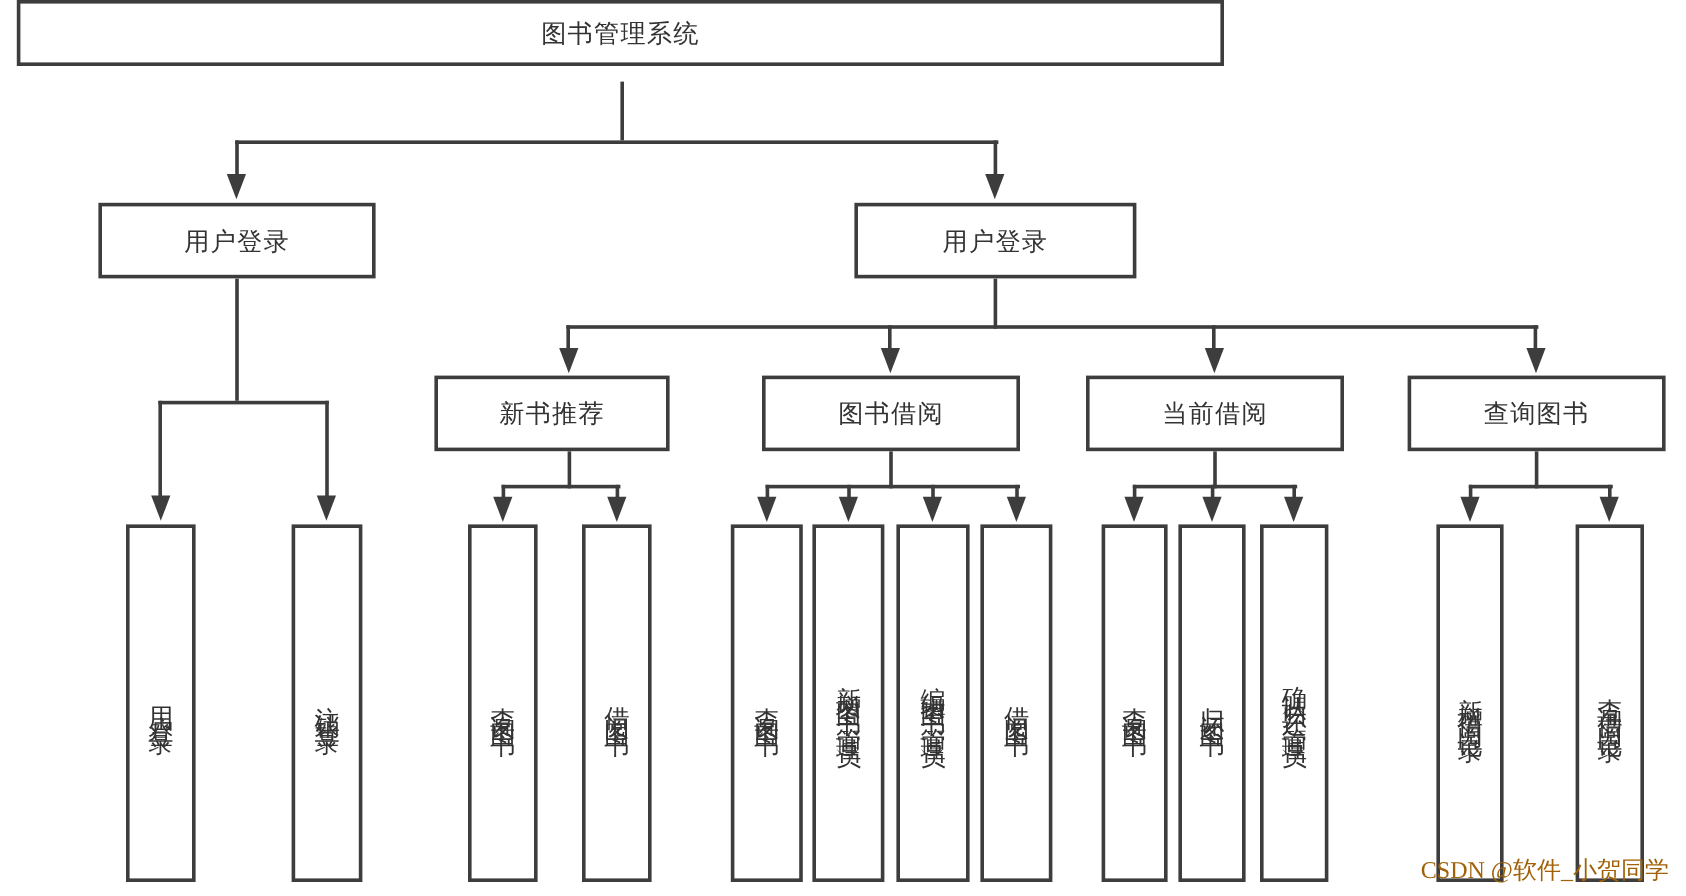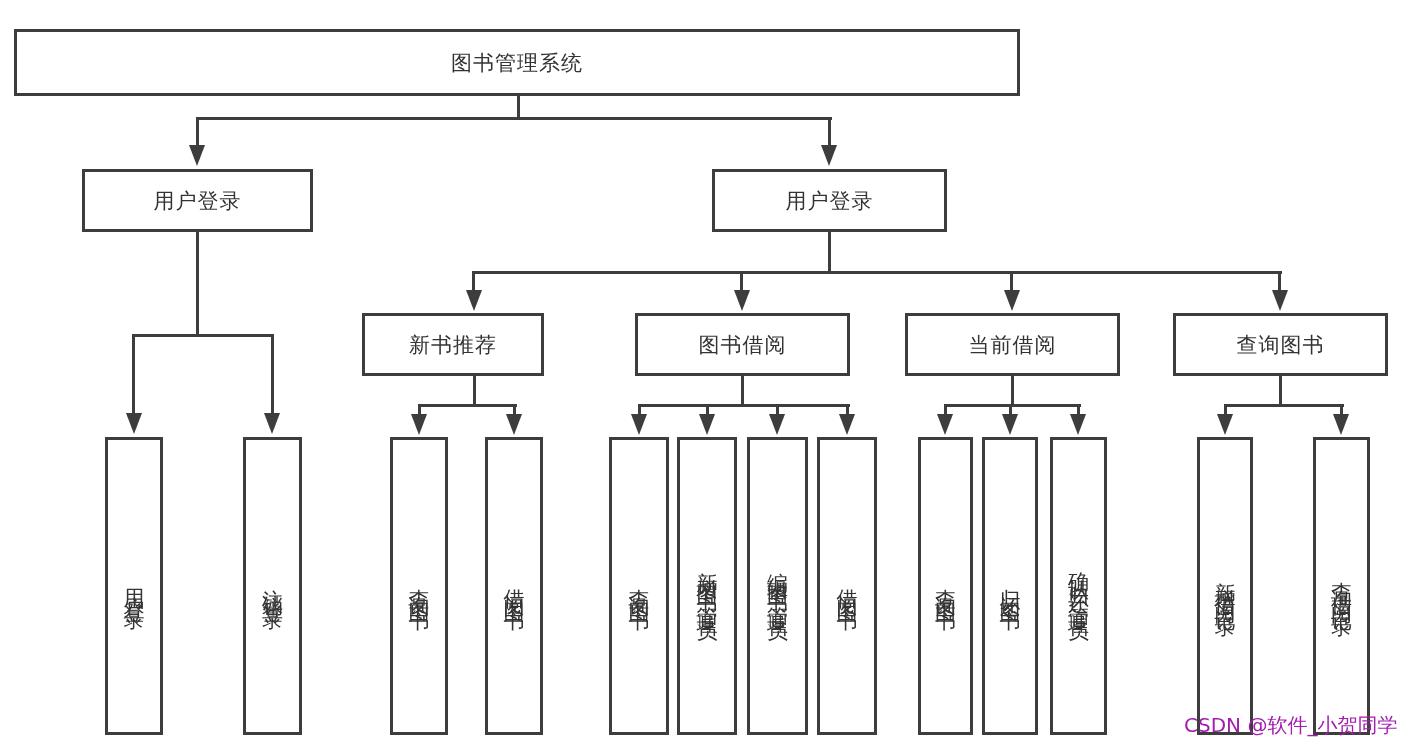--- a/index.html
+++ b/index.html
@@ -18,29 +18,29 @@
   }
   .vl{position:absolute;width:3px;background:#3d3d3d;z-index:1;}
   .hl{position:absolute;height:3px;background:#3d3d3d;z-index:1;}
   .ah{
     position:absolute;width:0;height:0;z-index:1;
     border-left:8px solid transparent;border-right:8px solid transparent;
     border-top:21px solid #3d3d3d;
   }
   .watermark{
     position:absolute;left:1184px;top:712px;z-index:5;
-    font-size:20px;color:#a21caf;letter-spacing:0px;white-space:nowrap;
+    font-size:20px;color:#a16207;letter-spacing:0px;white-space:nowrap;font-family:Liberation Serif, serif;
   }
 </style>
 </head>
 <body>
 
 <div class="canvas">
 
-  <div class="box" style="left:14px;top:29px;width:1006px;height:67px">
+  <div class="box" style="left:14px;top:0;width:1006px;height:55px">
     <span>图书管理系统</span>
   </div>
 
   <div class="vl" style="left:517px;top:68px;height:49px"></div>
   <div class="hl" style="left:196px;top:117px;width:636px"></div>
   <div class="vl" style="left:196px;top:117px;height:29px"></div>
   <div class="ah" style="left:189px;top:145px"></div>
   <div class="vl" style="left:828px;top:117px;height:29px"></div>
   <div class="ah" style="left:821px;top:145px"></div>
 
@@ -62,21 +62,21 @@
   <div class="hl" style="left:472px;top:271px;width:810px"></div>
   <div class="vl" style="left:472px;top:271px;height:20px"></div>
   <div class="ah" style="left:466px;top:290px"></div>
   <div class="vl" style="left:740px;top:271px;height:20px"></div>
   <div class="ah" style="left:734px;top:290px"></div>
   <div class="vl" style="left:1010px;top:271px;height:20px"></div>
   <div class="ah" style="left:1004px;top:290px"></div>
   <div class="vl" style="left:1278px;top:271px;height:20px"></div>
   <div class="ah" style="left:1272px;top:290px"></div>
 
-  <div class="box" style="left:362px;top:313px;width:182px;height:63px">
+  <div class="box" style="left:362px;top:313px;width:196px;height:63px">
     <span>新书推荐</span>
   </div>
   <div class="box" style="left:905px;top:313px;width:215px;height:63px">
     <span>当前借阅</span>
   </div>
   <div class="box" style="left:635px;top:313px;width:215px;height:63px">
     <span>图书借阅</span>
   </div>
   <div class="box" style="left:1173px;top:313px;width:215px;height:63px">
     <span>查询图书</span>

